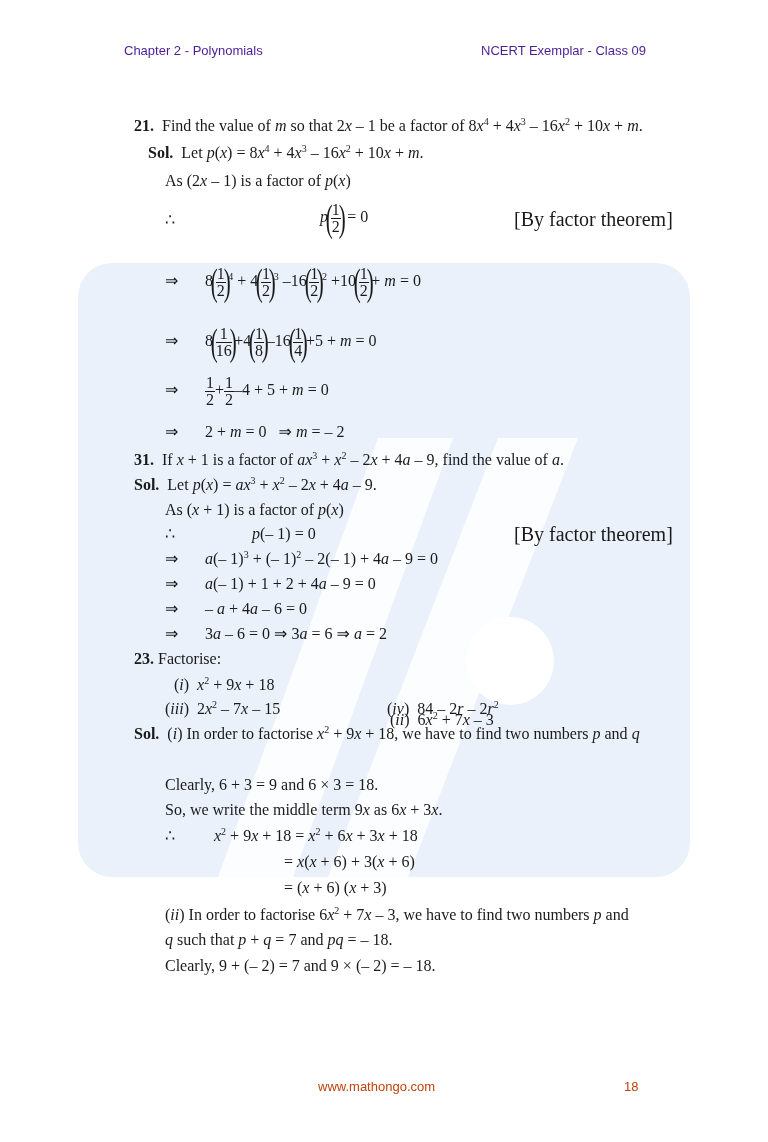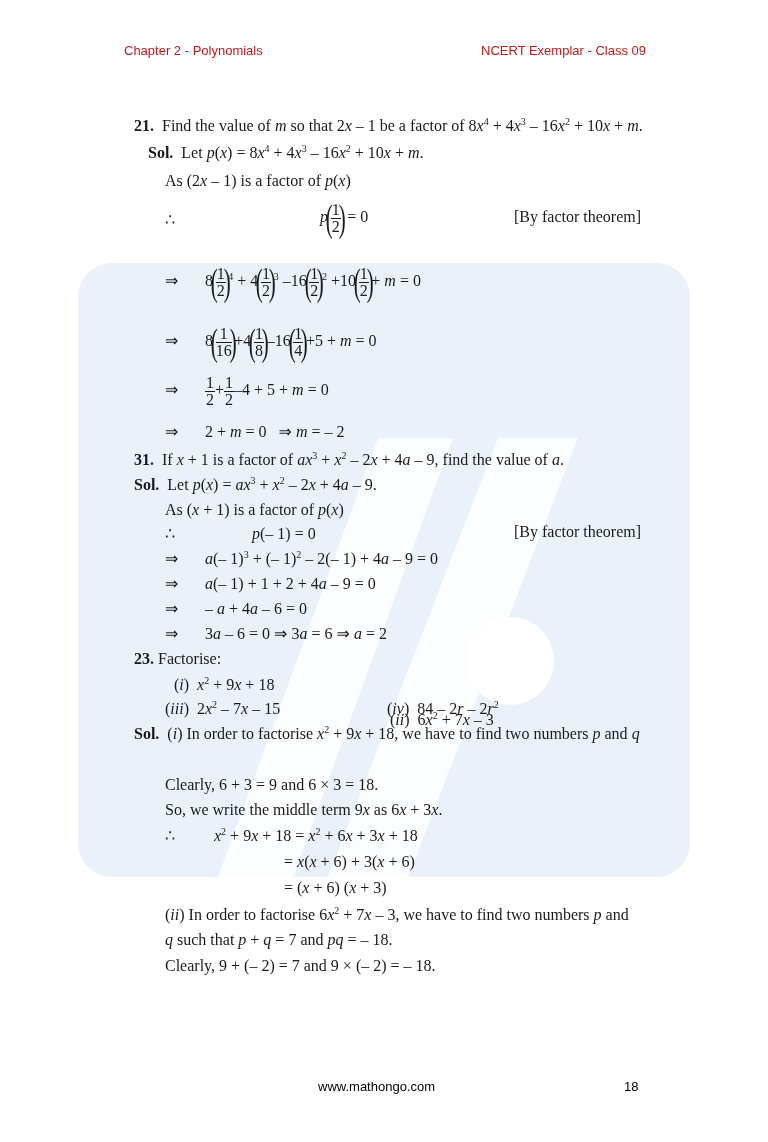--- a/index.html
+++ b/index.html
@@ -1,37 +1,37 @@
 <!DOCTYPE html>
 <html><head>
 <meta charset="utf-8">
 <style>
   html, body { margin:0; padding:0; }
   body { width:768px; height:1142px; background:#ffffff; position:relative; overflow:hidden;
          font-family:"Liberation Serif", serif; color:#1a1a1a; }
-  .hdr { position:absolute; top:43px; font-family:"Liberation Sans", sans-serif; font-size:13px; color:#b91c1c; }
+  .hdr { position:absolute; top:43px; font-family:"Liberation Sans", sans-serif; font-size:13px; color:#4c1d95; }
   .hdr.left { left:124px; }
   .hdr.right { right:122px; }
-  .ftr { position:absolute; top:1079px; font-family:"Liberation Sans", sans-serif; font-size:13px; color:#000000; }
+  .ftr { position:absolute; top:1079px; font-family:"Liberation Sans", sans-serif; font-size:13px; color:#c2410c; }
   .ftr.site { left:318px; }
   .ftr.page { left:624px; }
   .wm { position:absolute; left:78px; top:263px; width:612px; height:614px; background:#eaf1fb;
         border-radius:34px; overflow:hidden; }
   .wm svg { position:absolute; left:0; top:0; }
   .content { position:absolute; left:0; top:0; width:768px; height:1142px; }
   .line { position:absolute; font-size:16px; white-space:nowrap; line-height:20px; }
   .num { font-weight:bold; }
   i { font-style:italic; }
   sup { font-size:10px; vertical-align:6px; line-height:0; }
   .frac { display:inline-block; vertical-align:middle; text-align:center; line-height:16px; }
   .frac .n { display:block; border-bottom:1px solid #1a1a1a; padding:0 1px; }
   .frac .d { display:block; }
   .paren { display:inline-block; vertical-align:middle; font-size:38px; transform:scaleX(0.55); line-height:40px; margin:0 -5px; font-weight:200;}
   .arrow { display:inline-block; width:40px; }
-  .tag { position:absolute; font-size:16px; }
+  .tag { position:absolute; font-size:20px; }
 </style>
 </head>
 <body>
 
 <div class="hdr left">Chapter 2 - Polynomials</div>
 <div class="hdr right">NCERT Exemplar - Class 09</div>
 
 <div class="wm">
   <svg width="612" height="614" viewBox="0 0 612 614">
     <polygon points="300,175 375,175 215,614 140,614" fill="#ffffff" opacity="0.85"></polygon>

